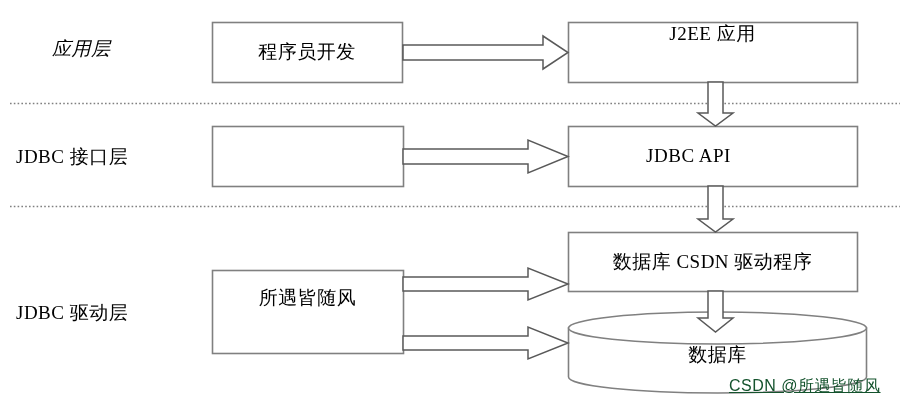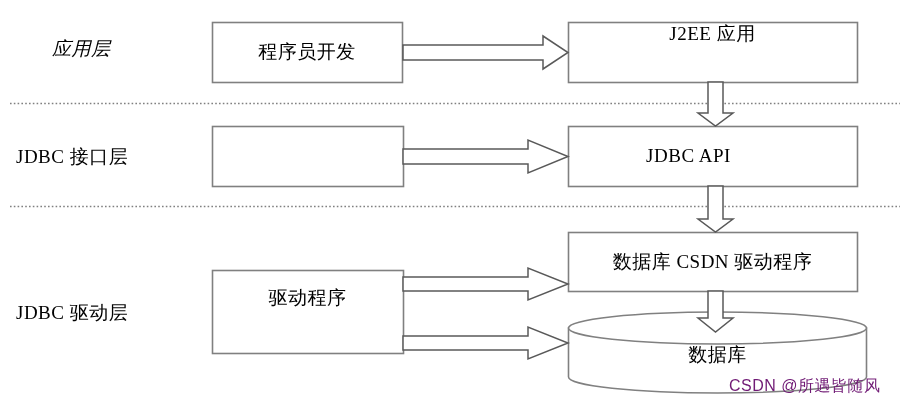--- a/index.html
+++ b/index.html
@@ -37,30 +37,31 @@
     pointer-events:none;
     letter-spacing:0.5px;
   }
 
   #t-dev   {left:212px;top:22px;  width:190px;height:60px;}
   #t-j2ee  {left:568px;top:4px;  width:289px;height:60px;}
   #t-sun   {left:212px;top:126px; width:191px;height:60px; font-weight:bold;}
   #t-jdbcapi{left:544px;top:126px;width:289px;height:60px;}
   #t-vendor{left:212px;top:270px; width:191px;height:56px;}
   #t-driver{left:568px;top:232px; width:289px;height:59px;}
-  #t-db    {left:556px;top:330px; width:299px;height:50px;padding-left:12px;}
+  #t-db    {left:568px;top:330px; width:299px;height:50px;}
 
   #watermark{
     position:absolute;
     left:729px;top:376px;
     font-family:"Liberation Sans","DejaVu Sans",sans-serif;
     font-size:16px;
-    color:#701a75;
+    color:#14532d;
     white-space:nowrap;
     letter-spacing:0.5px;
+    text-decoration:underline;
   }
 </style>
 </head>
 <body>
 
 <div id="stage">
 
   <svg id="svg" width="914" height="404" viewBox="0 0 914 404">
 
     <line x1="10" y1="103.5" x2="900" y2="103.5" stroke="#808080" stroke-width="1.6" stroke-dasharray="1.6 2.2" stroke-linecap="butt"></line>
@@ -100,19 +101,19 @@
     <path d="M 708,291 L 708,318 L 698,318 L 715.5,332 L 733,318 L 723,318 L 723,291 Z" fill="#ffffff" stroke="#595959" stroke-width="1.5" stroke-linejoin="miter"></path>
   </svg>
 
   <div class="layer-label" id="label-app">应用层</div>
   <div class="layer-label" id="label-drv">JDBC 驱动层</div>
   <div class="layer-label" id="label-api">JDBC 接口层</div>
 
   <div class="node-text" id="t-dev">程序员开发</div>
   <div class="node-text" id="t-j2ee">J2EE 应用</div>
   <div class="node-text" id="t-jdbcapi">JDBC API</div>
-  <div class="node-text" id="t-vendor">驱动程序</div>
+  <div class="node-text" id="t-vendor">所遇皆随风</div>
   <div class="node-text" id="t-driver">数据库 CSDN 驱动程序</div>
   <div class="node-text" id="t-db">数据库</div>
 
   <div id="watermark">CSDN @所遇皆随风</div>
 
 </div>
 
 </body></html>

